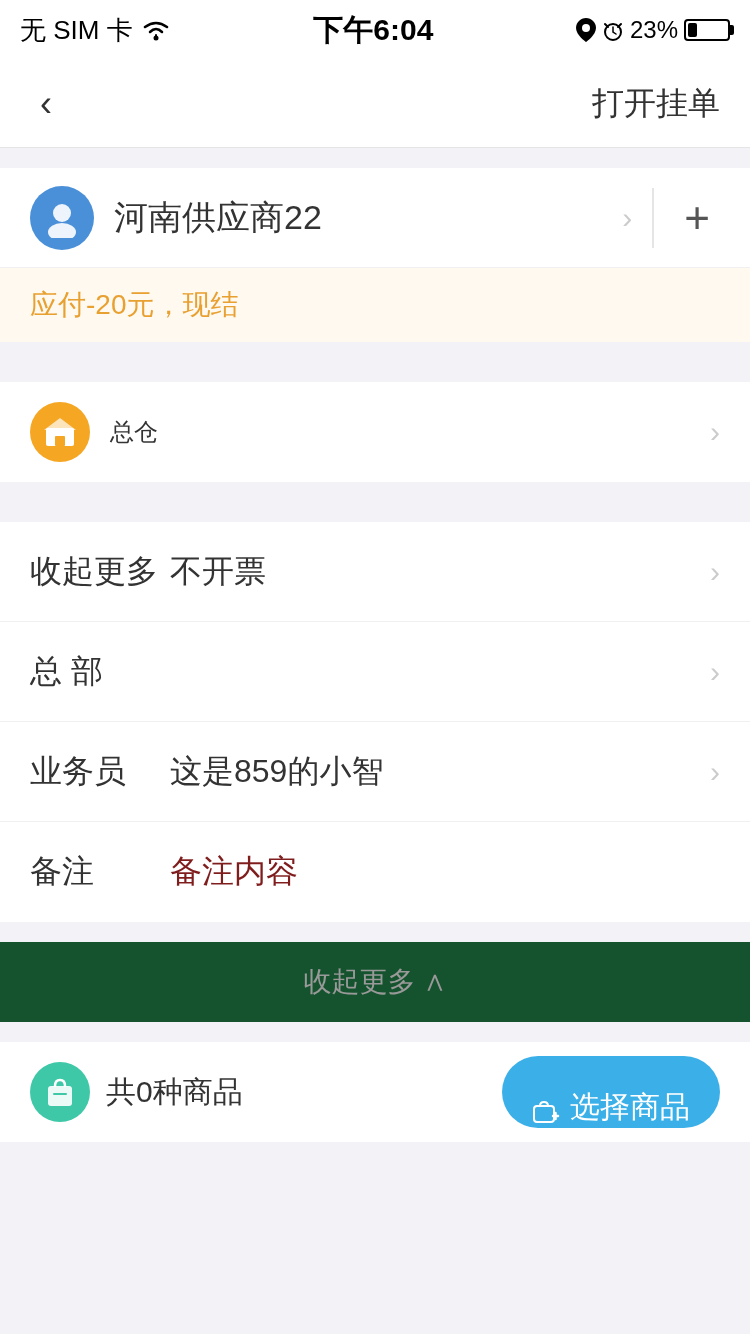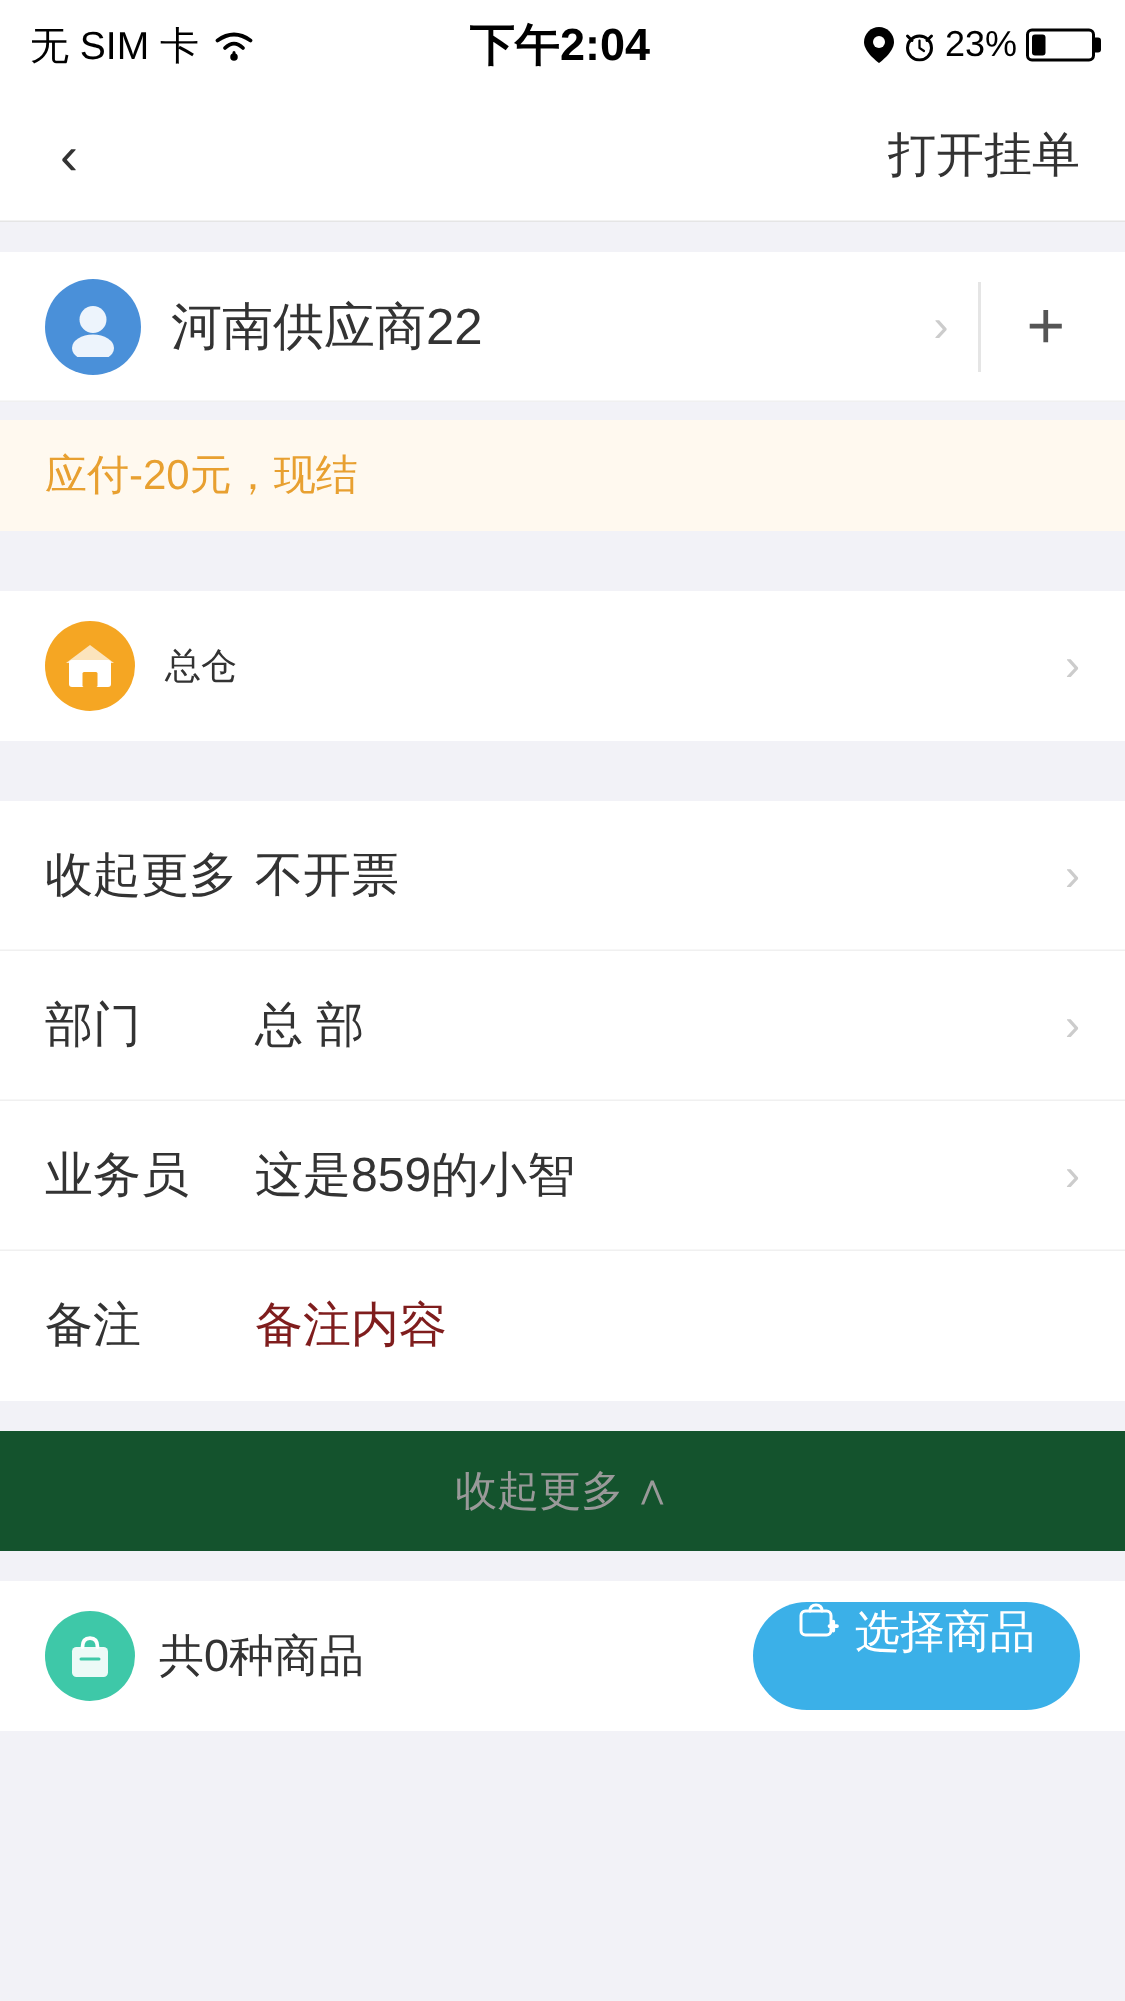--- a/index.html
+++ b/index.html
@@ -133,21 +133,20 @@
       cursor: pointer;
       padding: 0 10px;
     }
 
     
     .info-banner {
       background: #fff9ef;
       padding: 18px 30px;
       font-size: 28px;
       color: #e8a030;
-      margin-top: 12px;
     }
 
     
     .form-section {
       background: #fff;
       margin-top: 20px;
     }
     .form-row {
       display: flex;
       align-items: center;
@@ -247,21 +246,21 @@
       color: #333;
     }
     .select-goods-btn {
       background: #3bb0e8;
       color: #fff;
       font-size: 30px;
       padding: 0 30px;
       height: 72px;
       border-radius: 36px;
       display: flex;
-      align-items: flex-start;
+      align-items: flex-end;
       gap: 10px;
       cursor: pointer;
       border: none;
     }
 
     
     .page-bg {
       min-height: 1334px;
       background: #f2f2f7;
     }
@@ -274,21 +273,21 @@
   <div class="status-bar">
     <div class="status-left">
       <span>无 SIM 卡</span>
       <svg width="30" height="22" viewBox="0 0 30 22">
         <path d="M15 18 Q15 14 15 18Z" fill="#000" stroke="#000" stroke-width="2"></path>
         <path d="M9 13 Q15 7 21 13" fill="none" stroke="#000" stroke-width="2.5" stroke-linecap="round"></path>
         <path d="M4 8 Q15 0 26 8" fill="none" stroke="#000" stroke-width="2.5" stroke-linecap="round"></path>
         <circle cx="15" cy="19" r="2.5" fill="#000"></circle>
       </svg>
     </div>
-    <div class="status-center">下午2:04</div>
+    <div class="status-center">下午6:04</div>
     <div class="status-right">
       <svg width="20" height="24" viewBox="0 0 20 24">
         <path d="M10 0 C4.5 0 0 4.5 0 10 C0 17 10 24 10 24 C10 24 20 17 20 10 C20 4.5 15.5 0 10 0Z" fill="#000"></path>
         <circle cx="10" cy="10" r="4" fill="#fff"></circle>
       </svg>
       <svg width="22" height="22" viewBox="0 0 22 22">
         <circle cx="11" cy="13" r="8" fill="none" stroke="#000" stroke-width="2"></circle>
         <path d="M11 8 L11 13 L14 15" stroke="#000" stroke-width="1.5" fill="none" stroke-linecap="round"></path>
         <path d="M3 5 L6 8" stroke="#000" stroke-width="2" stroke-linecap="round"></path>
         <path d="M19 5 L16 8" stroke="#000" stroke-width="2" stroke-linecap="round"></path>
@@ -344,21 +343,20 @@
 
   <div class="form-section">
 
     <div class="form-row">
       <span class="form-label">收起更多</span>
       <span class="form-value">不开票</span>
       <span class="form-chevron">›</span>
     </div>
 
     <div class="form-row">
-      <span class="form-label">部门</span>
       <span class="form-value">总 部</span>
       <span class="form-chevron">›</span>
     </div>
 
     <div class="form-row">
       <span class="form-label">业务员</span>
       <span class="form-value">这是859的小智</span>
       <span class="form-chevron">›</span>
     </div>
 

